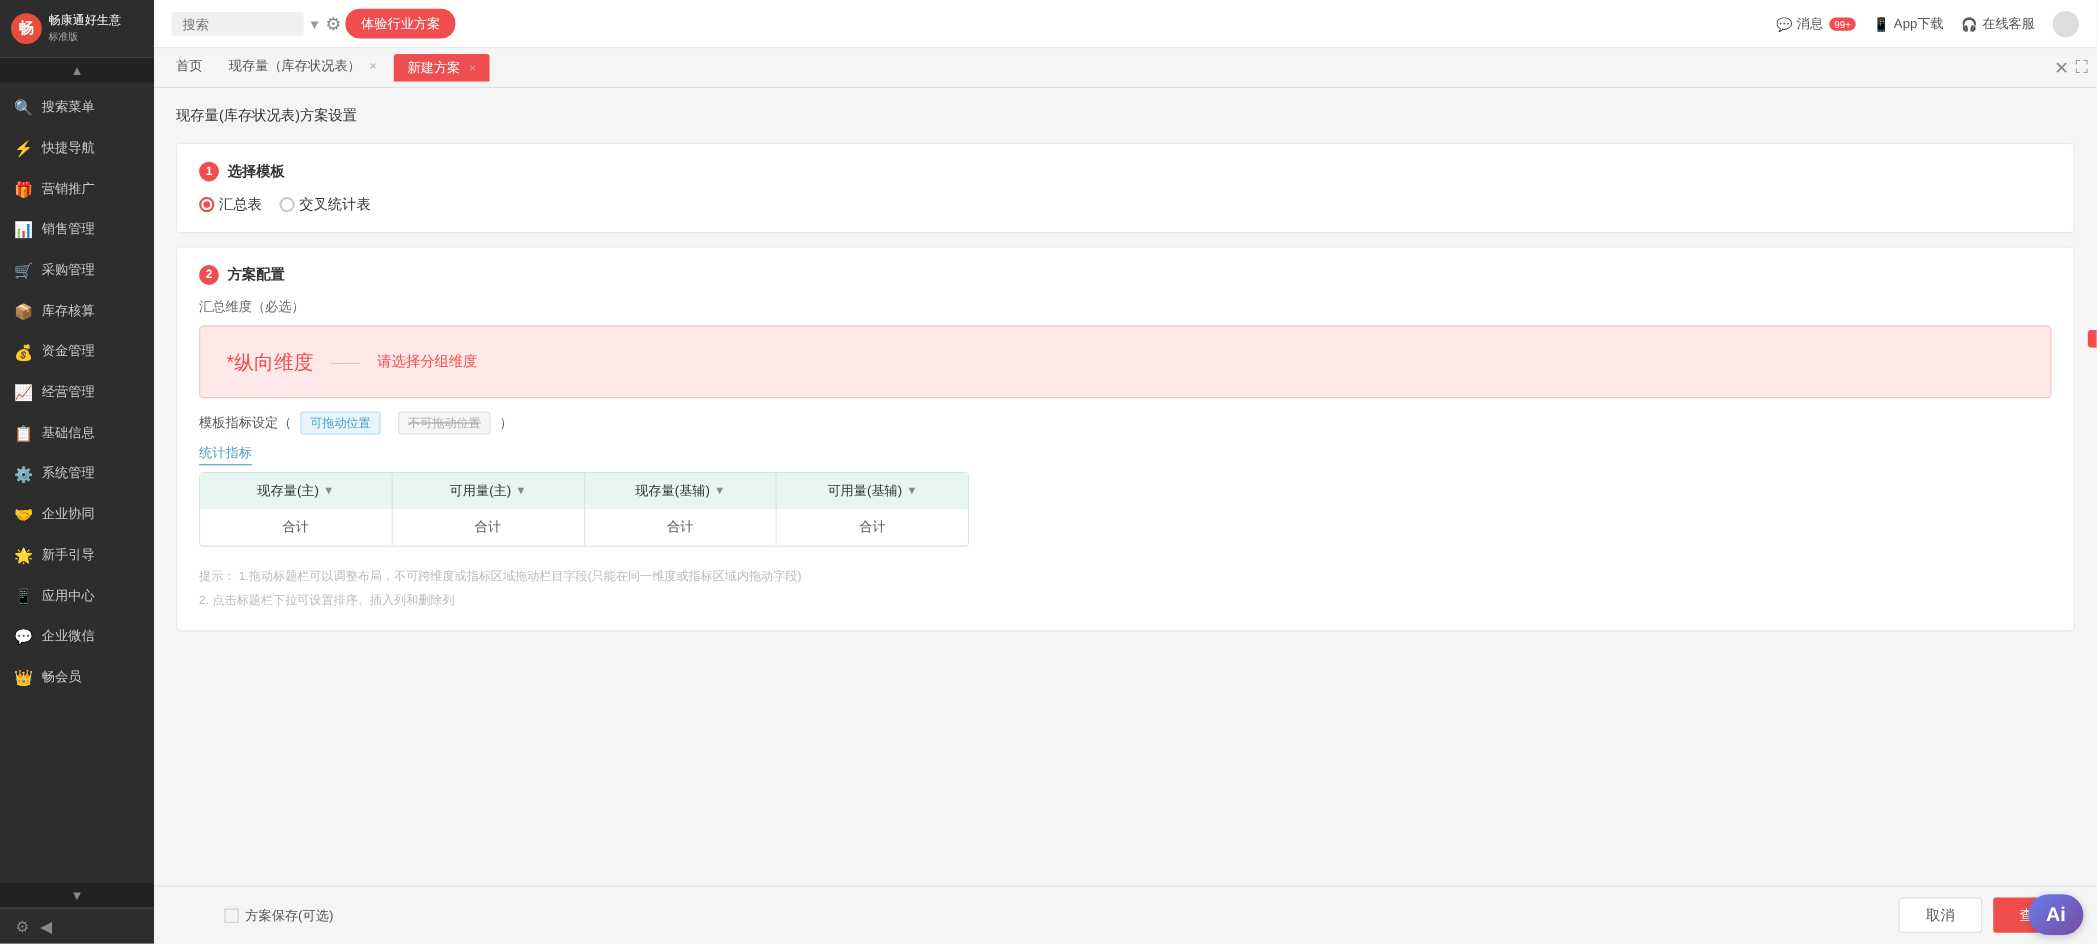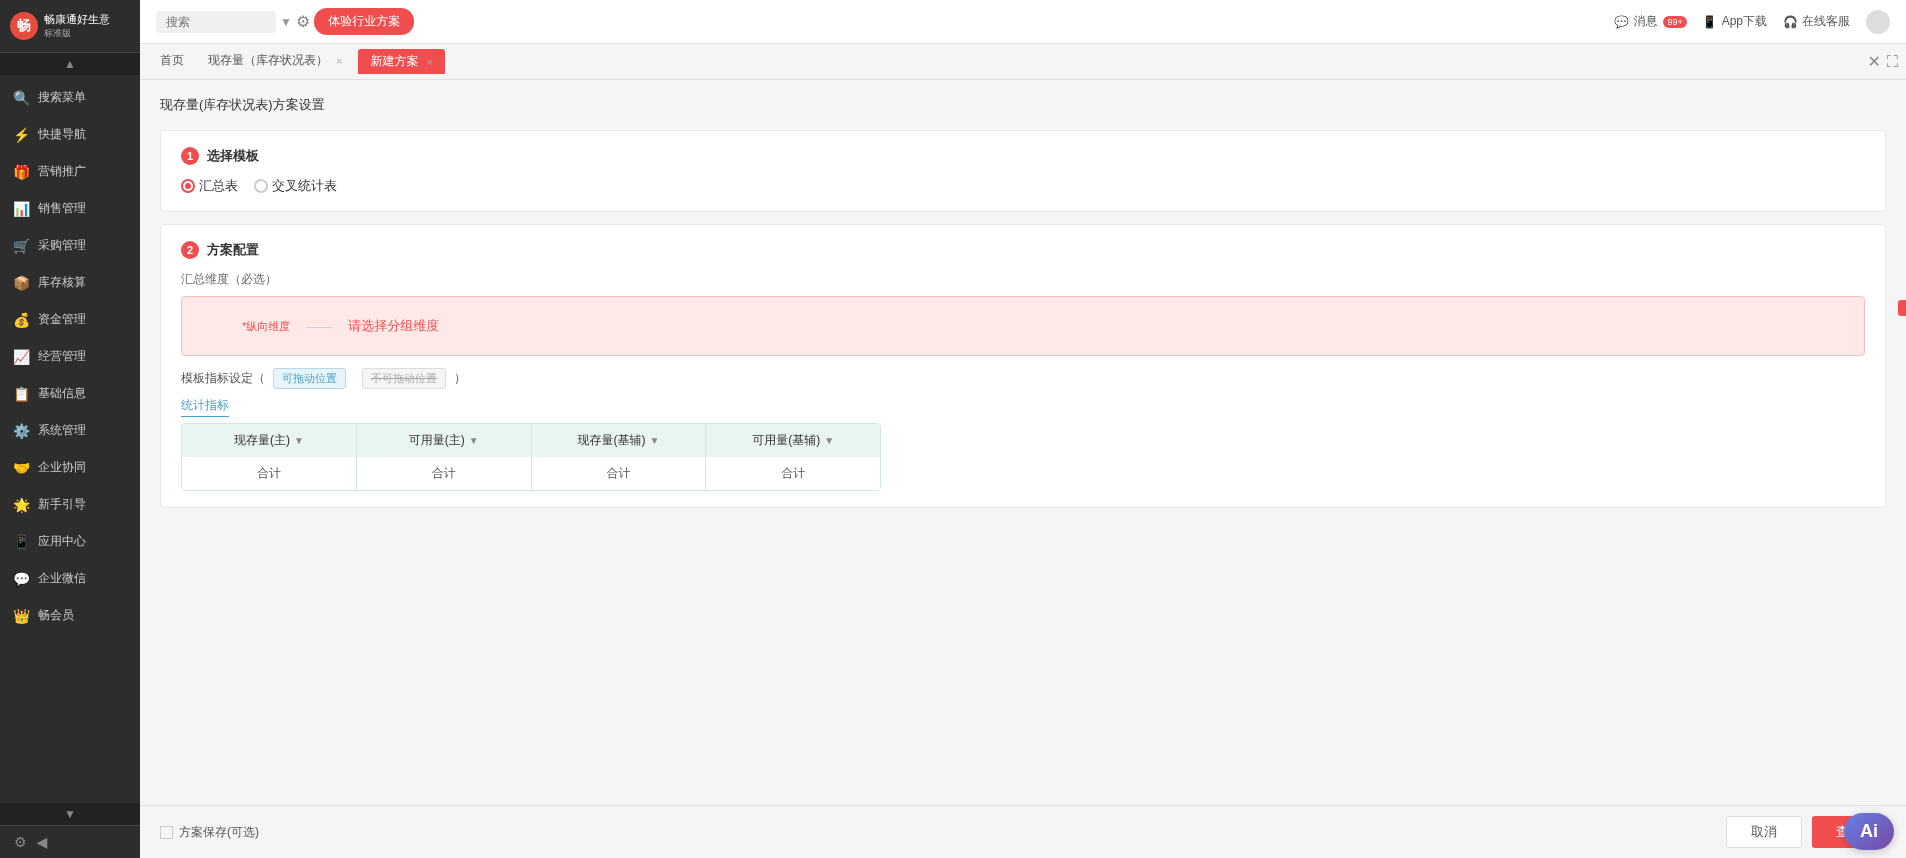--- a/index.html
+++ b/index.html
@@ -130,21 +130,21 @@
       content: ''; width: 6px; height: 6px; background: #f04e4e; border-radius: 50%;
     }
 
     
     .config-label { font-size: 12px; color: #666; margin-bottom: 8px; }
     .dimension-box {
       background: #ffe8e8; border: 1px solid #f5c0c0;
       border-radius: 4px; padding: 20px 24px; margin-bottom: 12px;
       display: flex; align-items: center; gap: 16px;
     }
-    .dimension-required { color: #f04e4e; font-size: 11px; margin-left: 36px; }
+    .dimension-required { color: #f04e4e; font-size: 18px; }
     .dimension-divider { color: #ccc; }
     .dimension-placeholder { color: #f04e4e; font-size: 13px; }
 
     .template-settings { display: flex; align-items: center; gap: 8px; font-size: 12px; color: #555; margin-bottom: 0; }
     .draggable-tag {
       background: #e8f4fb; border: 1px solid #b3d9f0; color: #4a9fc4;
       padding: 2px 8px; border-radius: 3px; font-size: 11px;
     }
     .non-draggable-tag {
       background: #f5f5f5; border: 1px solid #ddd; color: #aaa;
@@ -168,21 +168,21 @@
     .cell-dropdown { color: #888; font-size: 10px; cursor: pointer; }
 
     .hints { margin-top: 16px; color: #bbb; font-size: 11px; line-height: 2; }
 
     
     .bottom-bar {
       background: #f5f5f5; border-top: 1px solid #e0e0e0;
       padding: 10px 20px; display: flex; align-items: center; justify-content: space-between;
       flex-shrink: 0;
     }
-    .save-option { display: flex; align-items: center; gap: 6px; font-size: 12px; color: #555; }
+    .save-option { display: flex; align-items: center; gap: 6px; font-size: 12px; color: #555; margin-left: 44px; }
     .checkbox-box { width: 13px; height: 13px; border: 1px solid #ccc; cursor: pointer; }
     .action-btns { display: flex; gap: 10px; }
     .btn-cancel {
       background: #fff; border: 1px solid #ddd; color: #555;
       padding: 6px 24px; border-radius: 3px; font-size: 13px; cursor: pointer;
     }
     .btn-query {
       background: #f04e4e; border: none; color: white;
       padding: 6px 24px; border-radius: 3px; font-size: 13px; cursor: pointer;
     }
@@ -414,20 +414,24 @@
               <div class="stats-table-cell">
                 <span>合计</span>
               </div>
               <div class="stats-table-cell">
                 <span>合计</span>
               </div>
             </div>
           </div>
         </div>
 
+        <div class="hints">
+          <div>提示：  1.拖动标题栏可以调整布局，不可跨维度或指标区域拖动栏目字段(只能在同一维度或指标区域内拖动字段)</div>
+          <div>       2. 点击标题栏下拉可设置排序、插入列和删除列</div>
+        </div>
       </div>
     </div>
   </div>
 
   <div class="bottom-bar">
     <div class="save-option">
       <div class="checkbox-box"></div>
       <span>方案保存(可选)</span>
     </div>
     <div class="action-btns">

